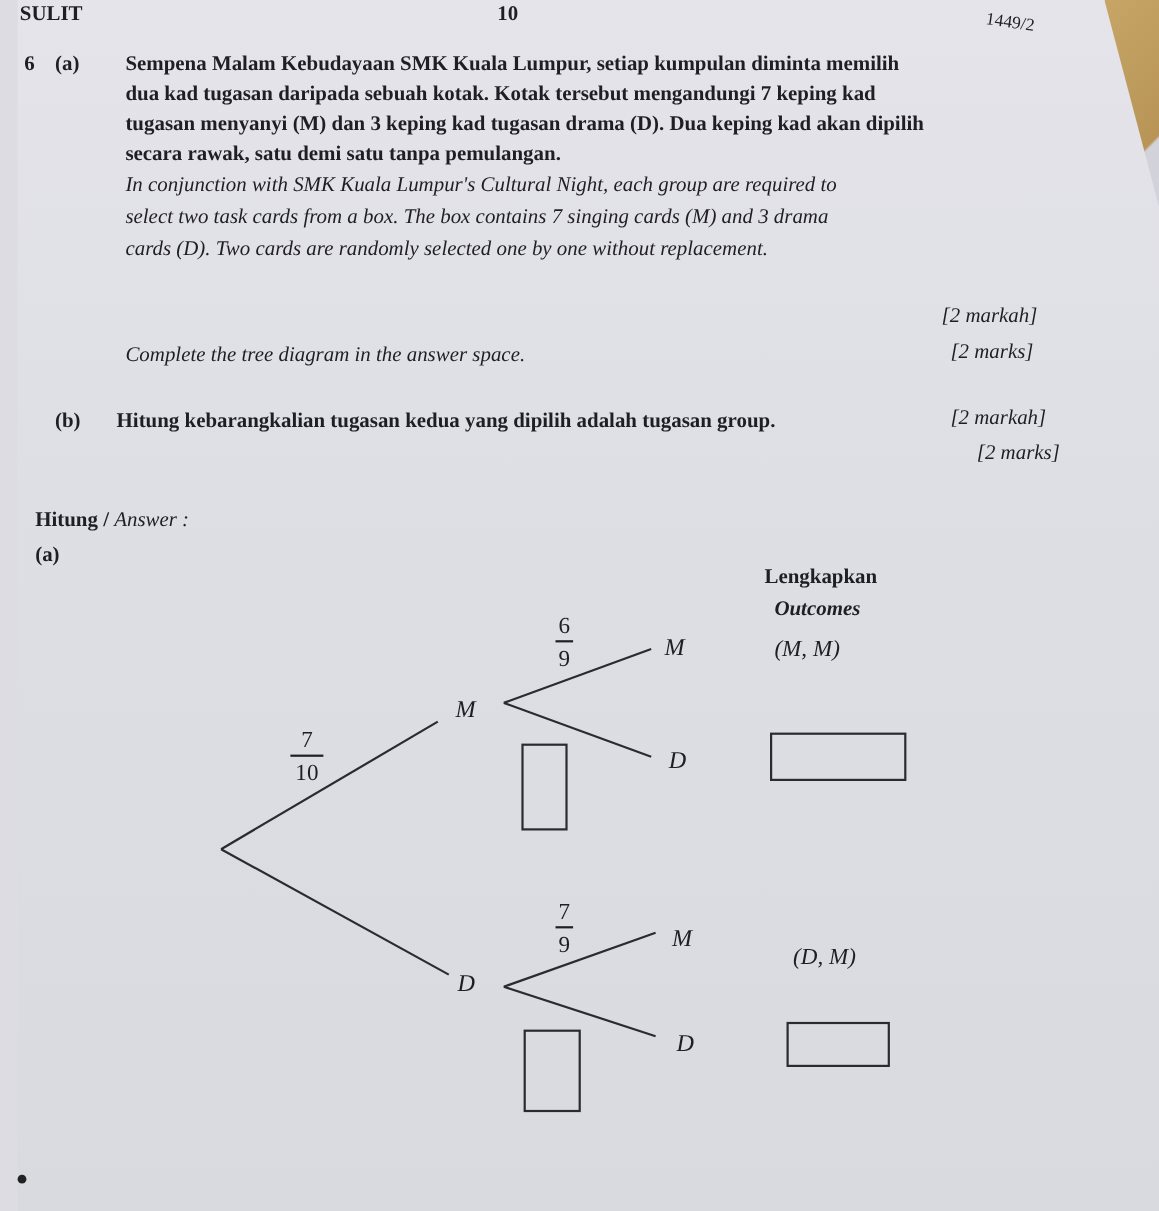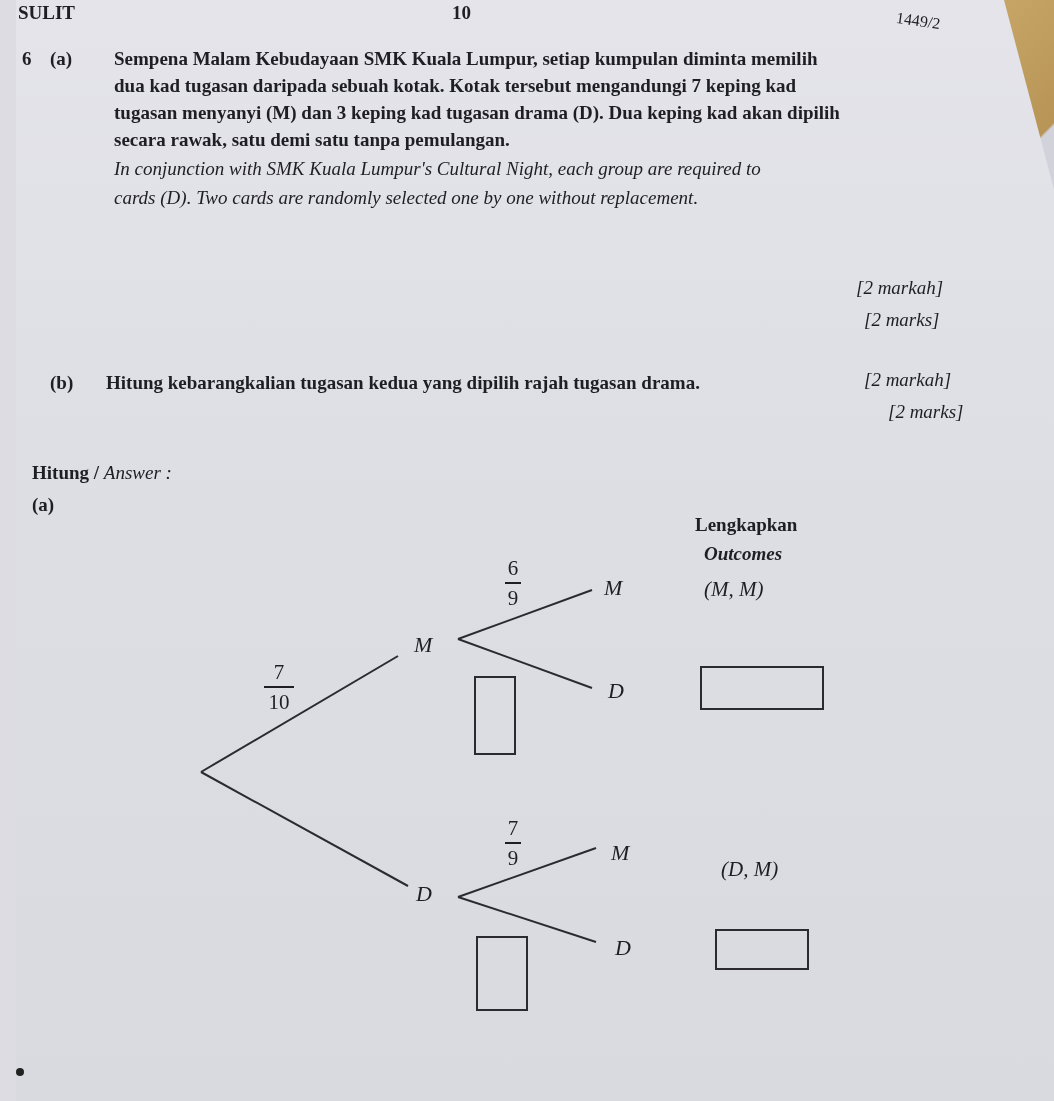--- a/index.html
+++ b/index.html
@@ -51,28 +51,30 @@
 
   <div class="abs body-text bold" style="left:98px; top:45px; width:870px;">
     <div class="line">Sempena Malam Kebudayaan SMK Kuala Lumpur, setiap kumpulan diminta memilih</div>
     <div class="line">dua kad tugasan daripada sebuah kotak. Kotak tersebut mengandungi 7 keping kad</div>
     <div class="line">tugasan menyanyi (M) dan 3 keping kad tugasan drama (D).  Dua keping kad akan dipilih</div>
     <div class="line">secara rawak, satu demi satu tanpa pemulangan.</div>
   </div>
 
   <div class="abs body-text ital" style="left:98px; top:154px; width:870px; line-height:29px;">
     <div class="line">In conjunction with SMK Kuala Lumpur's Cultural Night, each group are required to</div>
+    <div class="line">select two task cards from a box. The box contains 7 singing cards (M) and 3 drama</div>
     <div class="line">cards (D). Two cards are randomly selected one by one without replacement.</div>
   </div>
 
   <div class="marks ital" style="left:840px; top:277px;">[2 markah]</div>
+  <div class="abs body-text ital" style="left:98px; top:309px;">Complete the tree diagram in the answer space.</div>
   <div class="marks ital" style="left:848px; top:309px;">[2 marks]</div>
 
   <div class="abs body-text bold" style="left:34px; top:369px;">(b)</div>
-  <div class="abs body-text bold" style="left:90px; top:369px;">Hitung kebarangkalian tugasan kedua yang dipilih rajah tugasan drama.</div>
+  <div class="abs body-text bold" style="left:90px; top:369px;">Hitung kebarangkalian tugasan kedua yang dipilih adalah tugasan group.</div>
   <div class="marks ital" style="left:848px; top:369px;">[2 markah]</div>
   <div class="marks ital" style="left:872px; top:401px;">[2 marks]</div>
 
   <div class="abs body-text" style="left:16px; top:459px;">
     <span class="bold">Hitung / </span><span class="ital">Answer :</span>
   </div>
   <div class="abs body-text bold" style="left:16px; top:491px;">(a)</div>
 
   <div class="abs body-text bold" style="left:679px; top:511px;">Lengkapkan</div>
   <div class="abs body-text bold ital" style="left:688px; top:540px;">Outcomes</div>

